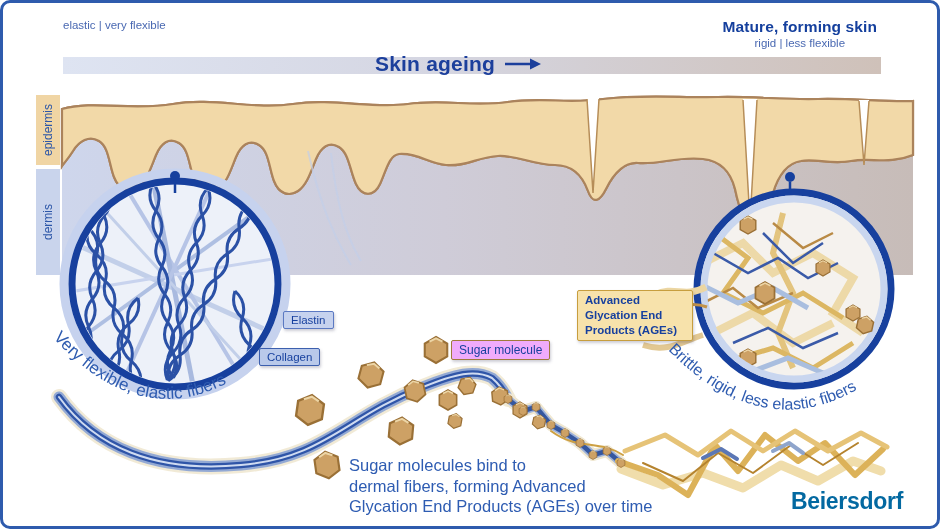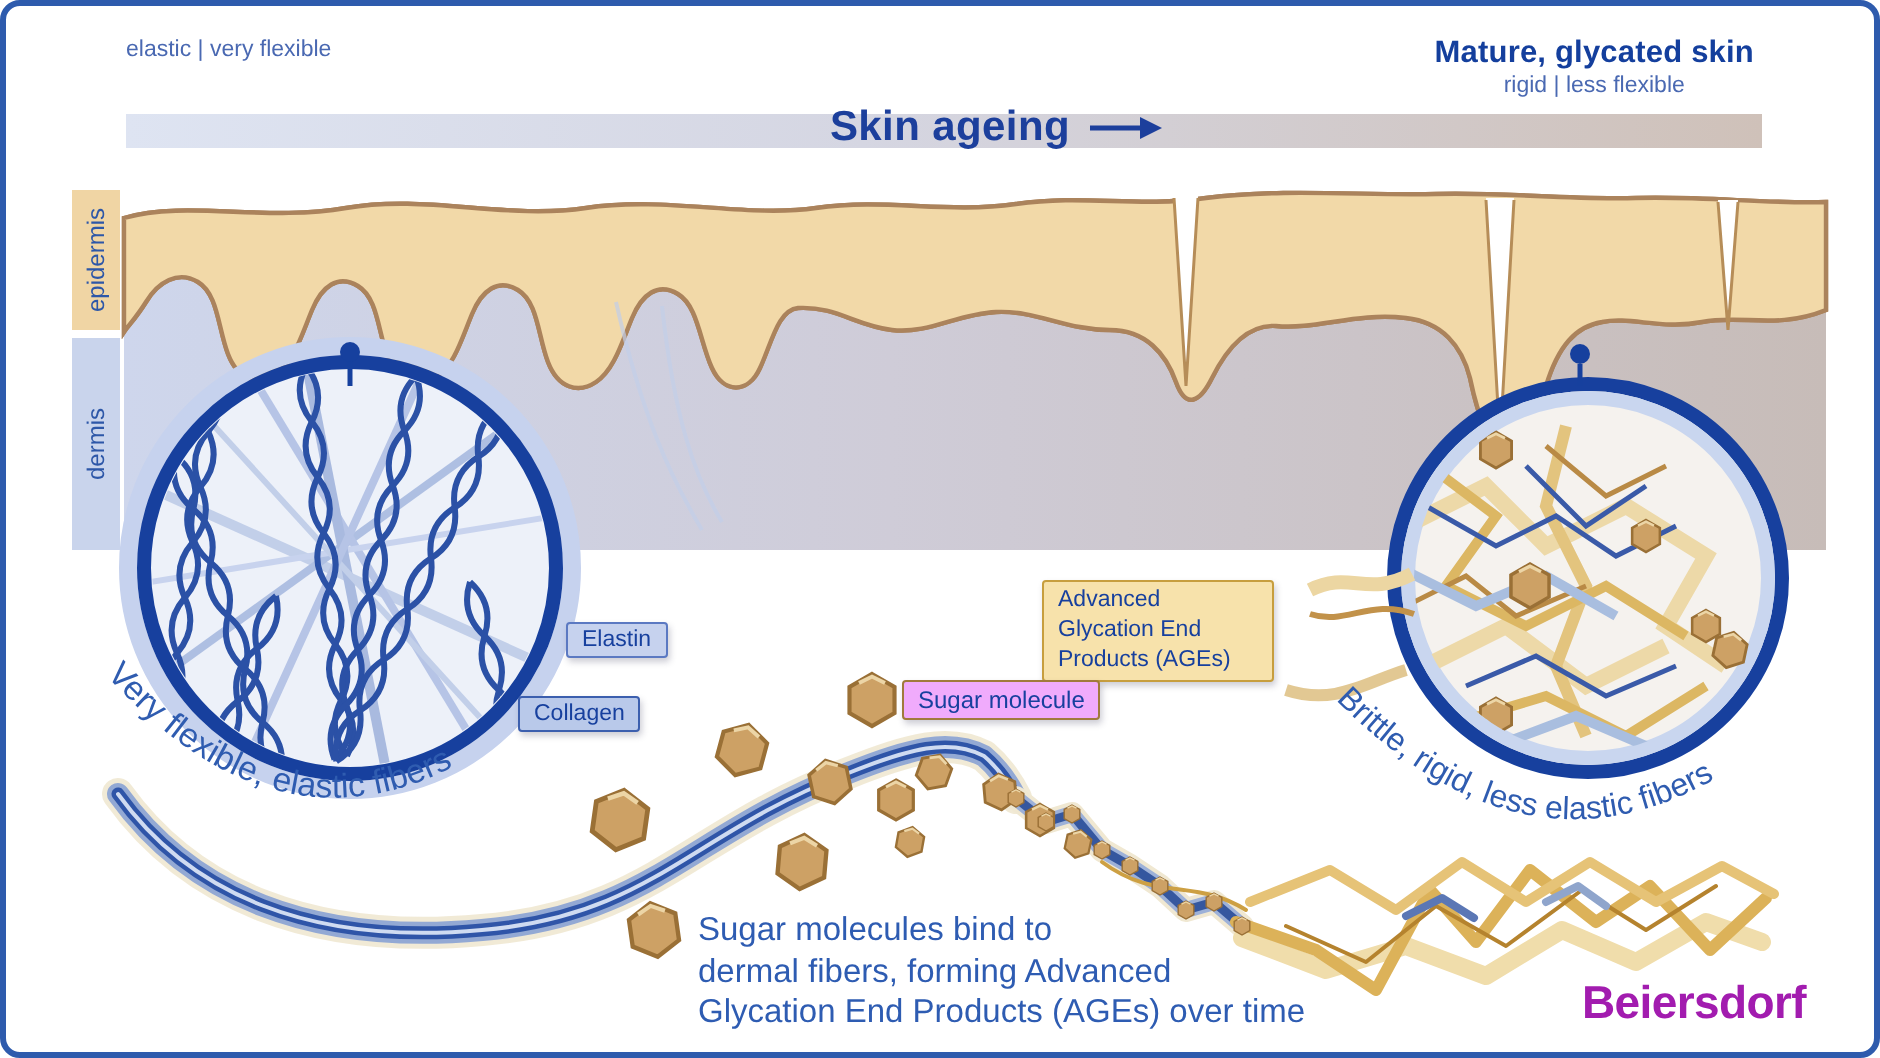--- a/index.html
+++ b/index.html
@@ -9,42 +9,42 @@
   .abs{position:absolute;}
   
   .hdr-title{font-size:15.5px;font-weight:bold;color:#143f9d;letter-spacing:.1px;}
   .hdr-sub{font-size:11.5px;color:#4a69b2;margin-top:1px;text-align:center;}
   #hdr-left{left:60px;top:15px;}
   #hdr-right{right:60px;top:15px;text-align:right;}
   
   #band{left:60px;top:54px;width:818px;height:17px;
         background:linear-gradient(90deg,#dee4f2 0%,#d5d6e2 45%,#cfc1b9 100%);}
   #band-label{left:60px;top:44px;width:790px;height:34px;display:flex;align-items:center;
-        justify-content:center;gap:10px;padding-left:40px;}
+        justify-content:center;gap:10px;}
   #band-label .txt{font-size:21px;font-weight:bold;color:#1c3f9c;letter-spacing:.2px;}
   
   .strip{display:flex;align-items:center;justify-content:center;}
   #strip-epidermis{left:33px;top:92px;width:24px;height:70px;background:#f0d5a4;}
   #strip-dermis{left:33px;top:166px;width:24px;height:106px;background:#c9d4ec;}
   .strip span{transform:rotate(-90deg);white-space:nowrap;font-size:12px;color:#2d57a8;}
   
   .tagbox{font-size:11.5px;color:#17409e;padding:2px 7px;border-radius:2px;
           box-shadow:1px 2px 3px rgba(60,60,90,.25);}
   .tag-blue{background:#c6d2ee;border:1.5px solid #5b79c2;}
   .tag-blue2{background:#b9c9ea;border:1.5px solid #3c5fae;}
   .tag-gold{background:#f7e2ab;border:1.5px solid #c79e3e;}
   .tag-tan{background:#f0abfc;border:1.5px solid #a07a3c;}
   #lbl-elastin{left:280px;top:280px;margin-top:28px;}
   #lbl-collagen{left:256px;top:345px;}
-  #lbl-ages{left:518px;top:287px;width:100px;font-weight:normal;line-height:1.3;}
+  #lbl-ages{left:574px;top:287px;width:100px;font-weight:bold;line-height:1.3;}
   #lbl-sugar{left:448px;top:337px;font-size:12px;}
   
   #caption{left:346px;top:452px;font-size:16.5px;line-height:20.5px;color:#2e5cb2;}
   
-  #logo{right:34px;top:485px;font-size:23px;font-weight:bold;color:#a21caf;letter-spacing:-.3px;}
+  #logo{right:34px;top:485px;font-size:23px;font-weight:bold;color:#0369a1;letter-spacing:-.3px;}
   svg text{font-family:"Liberation Sans","DejaVu Sans",sans-serif;}
 </style>
 </head>
 <body>
 
 <div id="stage">
 
   <div class="abs" id="band"></div>
 
   <svg class="abs" width="940" height="529" viewBox="0 0 940 529" style="left:0;top:0">
@@ -222,21 +222,21 @@
     </text>
     <text font-size="16" fill="#2f5cb0">
       <textPath href="#arcR" startOffset="4">Brittle, rigid, less elastic fibers</textPath>
     </text>
   </svg>
 
   <div class="abs" id="hdr-left">
     <div class="hdr-sub">elastic | very flexible</div>
   </div>
   <div class="abs" id="hdr-right">
-    <div class="hdr-title">Mature, glycated skin</div>
+    <div class="hdr-title">Mature, forming skin</div>
     <div class="hdr-sub">rigid | less flexible</div>
   </div>
 
   <div class="abs" id="band-label">
     <span class="txt">Skin ageing</span>
     <svg width="36" height="14" viewBox="0 0 36 14">
       <line x1="0" y1="7" x2="26" y2="7" stroke="#1c3f9c" stroke-width="2.6"></line>
       <polygon points="25,1.5 36,7 25,12.5" fill="#1c3f9c"></polygon>
     </svg>
   </div>

